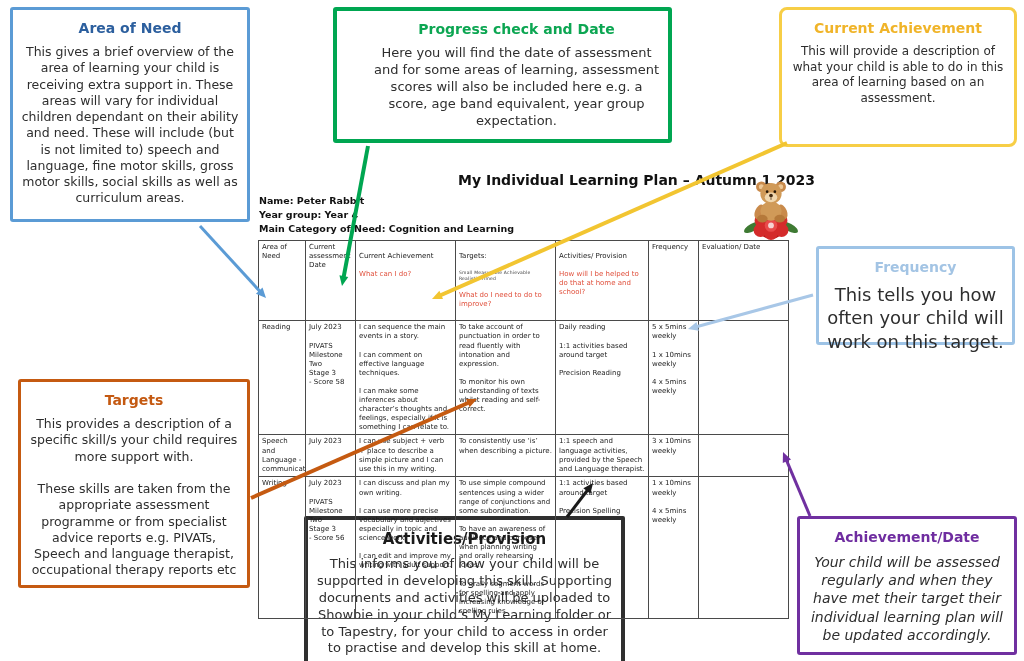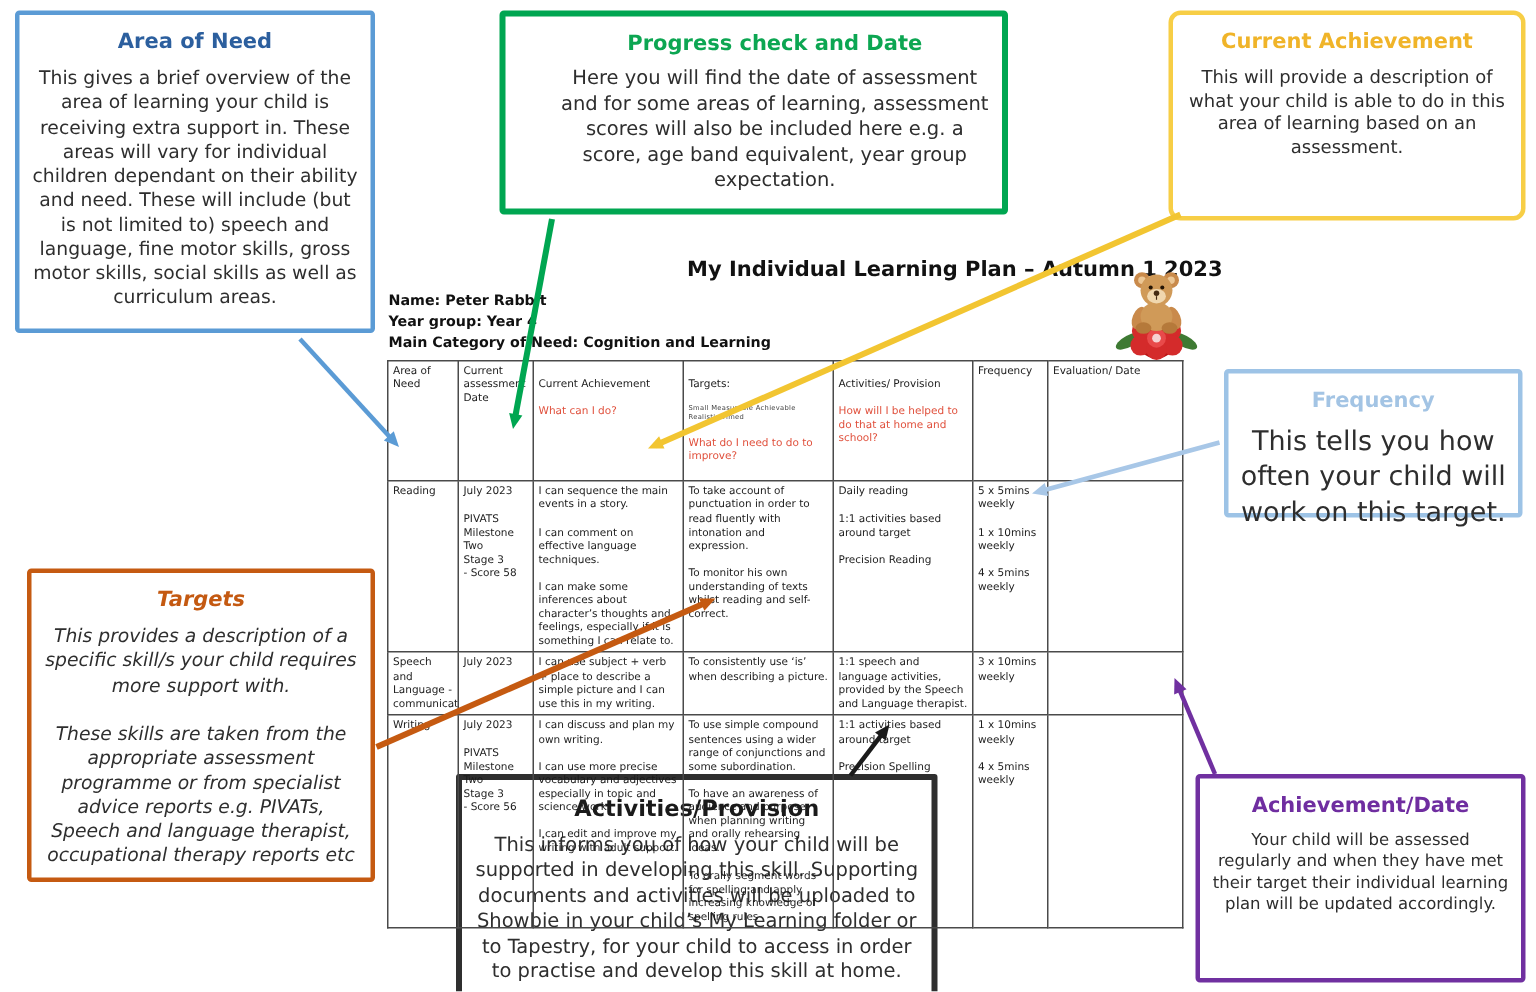--- a/index.html
+++ b/index.html
@@ -8,37 +8,37 @@
   #canvas { position:relative; width:1024px; height:661px; background:#fff; overflow:hidden; }
 
   .callout { position:absolute; background:#fff; text-align:center; padding:10px 8px; }
   .callout .title { font-weight:bold; font-size:14px; margin-bottom:8px; }
   .callout .body { font-size:12.5px; line-height:1.3; color:#2e2e2e; white-space:pre-line; }
 
   #box-area-of-need      { left:10px;  top:7px;   width:240px; height:215px; border:3px solid #5b9bd5; border-radius:3px; }
   #box-progress-check    { left:333px; top:7px;   width:339px; height:136px; border:4px solid #00a651; border-radius:3px; font-size:13px;padding-left:36px;}
   #box-current-achv      { left:779px; top:7px;   width:238px; height:140px; border:3px solid #f7ce46; border-radius:8px; }
   #box-frequency         { left:816px; top:246px; width:199px; height:99px;  border:3px solid #9dc3e6; border-radius:3px; }
-  #box-targets           { left:18px;  top:379px; width:232px; height:209px; border:3px solid #c55a11; border-radius:3px;font-style:italic; }
+  #box-targets           { left:18px;  top:379px; width:232px; height:209px; border:3px solid #c55a11; border-radius:3px; }
   #box-activities        { left:304px; top:516px; width:321px; height:160px; border:4px solid #2f2f2f; border-radius:2px; }
   #box-achievement-date  { left:797px; top:516px; width:220px; height:139px; border:3px solid #7030a0; border-radius:3px; }
 
   #box-area-of-need .title { color:#2c5f9e; }
   #box-progress-check .title { color:#0ca652; }
   #box-current-achv .title { color:#f0b429; }
   #box-frequency .title { color:#a3c4e4; }
   #box-targets .title { color:#c45911; }
   #box-activities .title { color:#1a1a1a; font-size:15px;}
   #box-achievement-date .title { color:#6f2da0; }
 
   #box-progress-check .body { font-size:13px; }
   #box-current-achv .body { font-size:12px; }
   #box-frequency .body { font-size:18px; }
   #box-activities .body { font-size:13px; }
-  #box-achievement-date .body { font-size:11px; }
+  #box-achievement-date .body { font-size:14px;font-style:italic; }
 
   #plan-title { position:absolute; left:458px; top:172px; font-size:14px; font-weight:bold; color:#111; }
   #plan-meta { position:absolute; left:259px; top:194px; font-size:9.5px; font-weight:bold; color:#111; line-height:1.45; }
 
   #ilp-table { position:absolute; left:258px; top:240px; width:530px; height:268px;
                border-collapse:collapse; table-layout:fixed; font-size:7px; color:#1c1c1c; }
   #ilp-table td { border:1px solid #4a4a4a; vertical-align:top; padding:2px 3px;
                   line-height:1.3; white-space:pre-line; overflow:hidden; }
   .hdr-red { color:#e0503c; }
   .hdr-tiny { font-size:4.5px; color:#444; letter-spacing:0.2px; }

